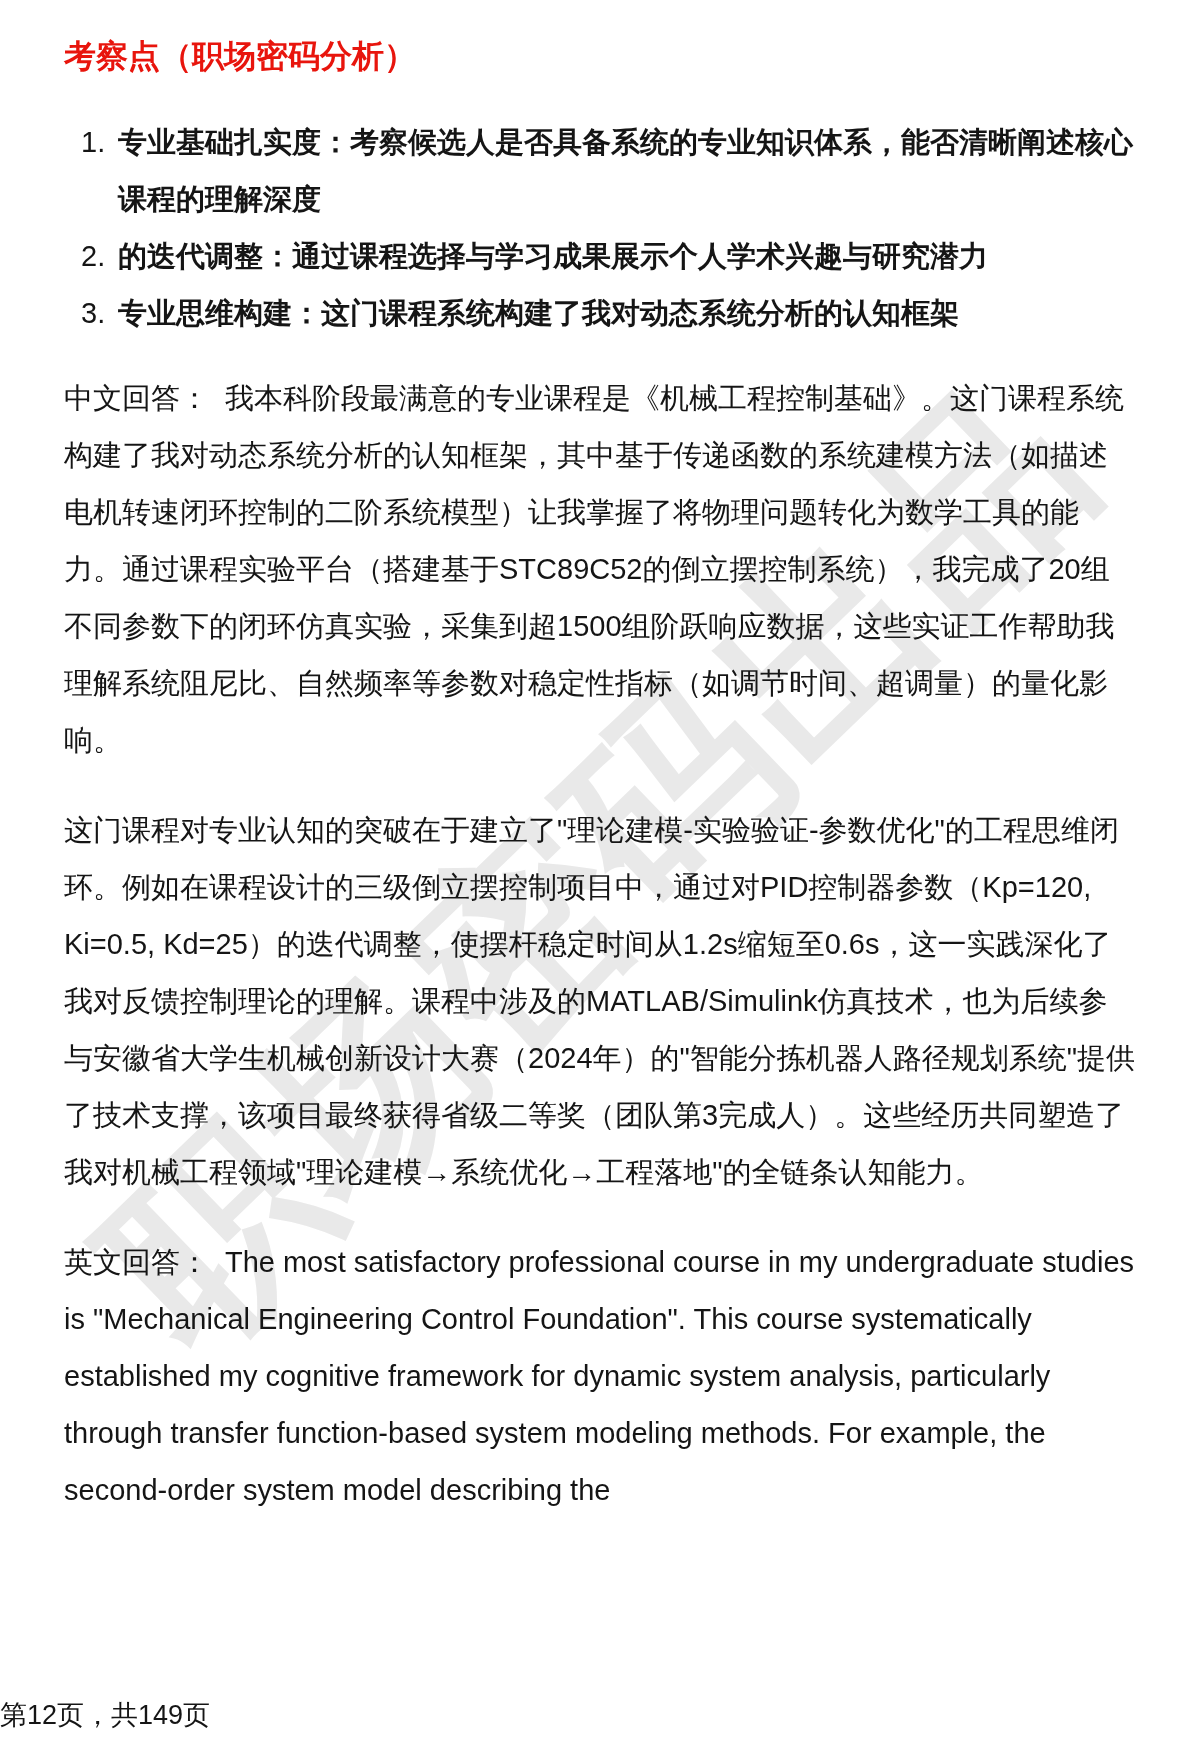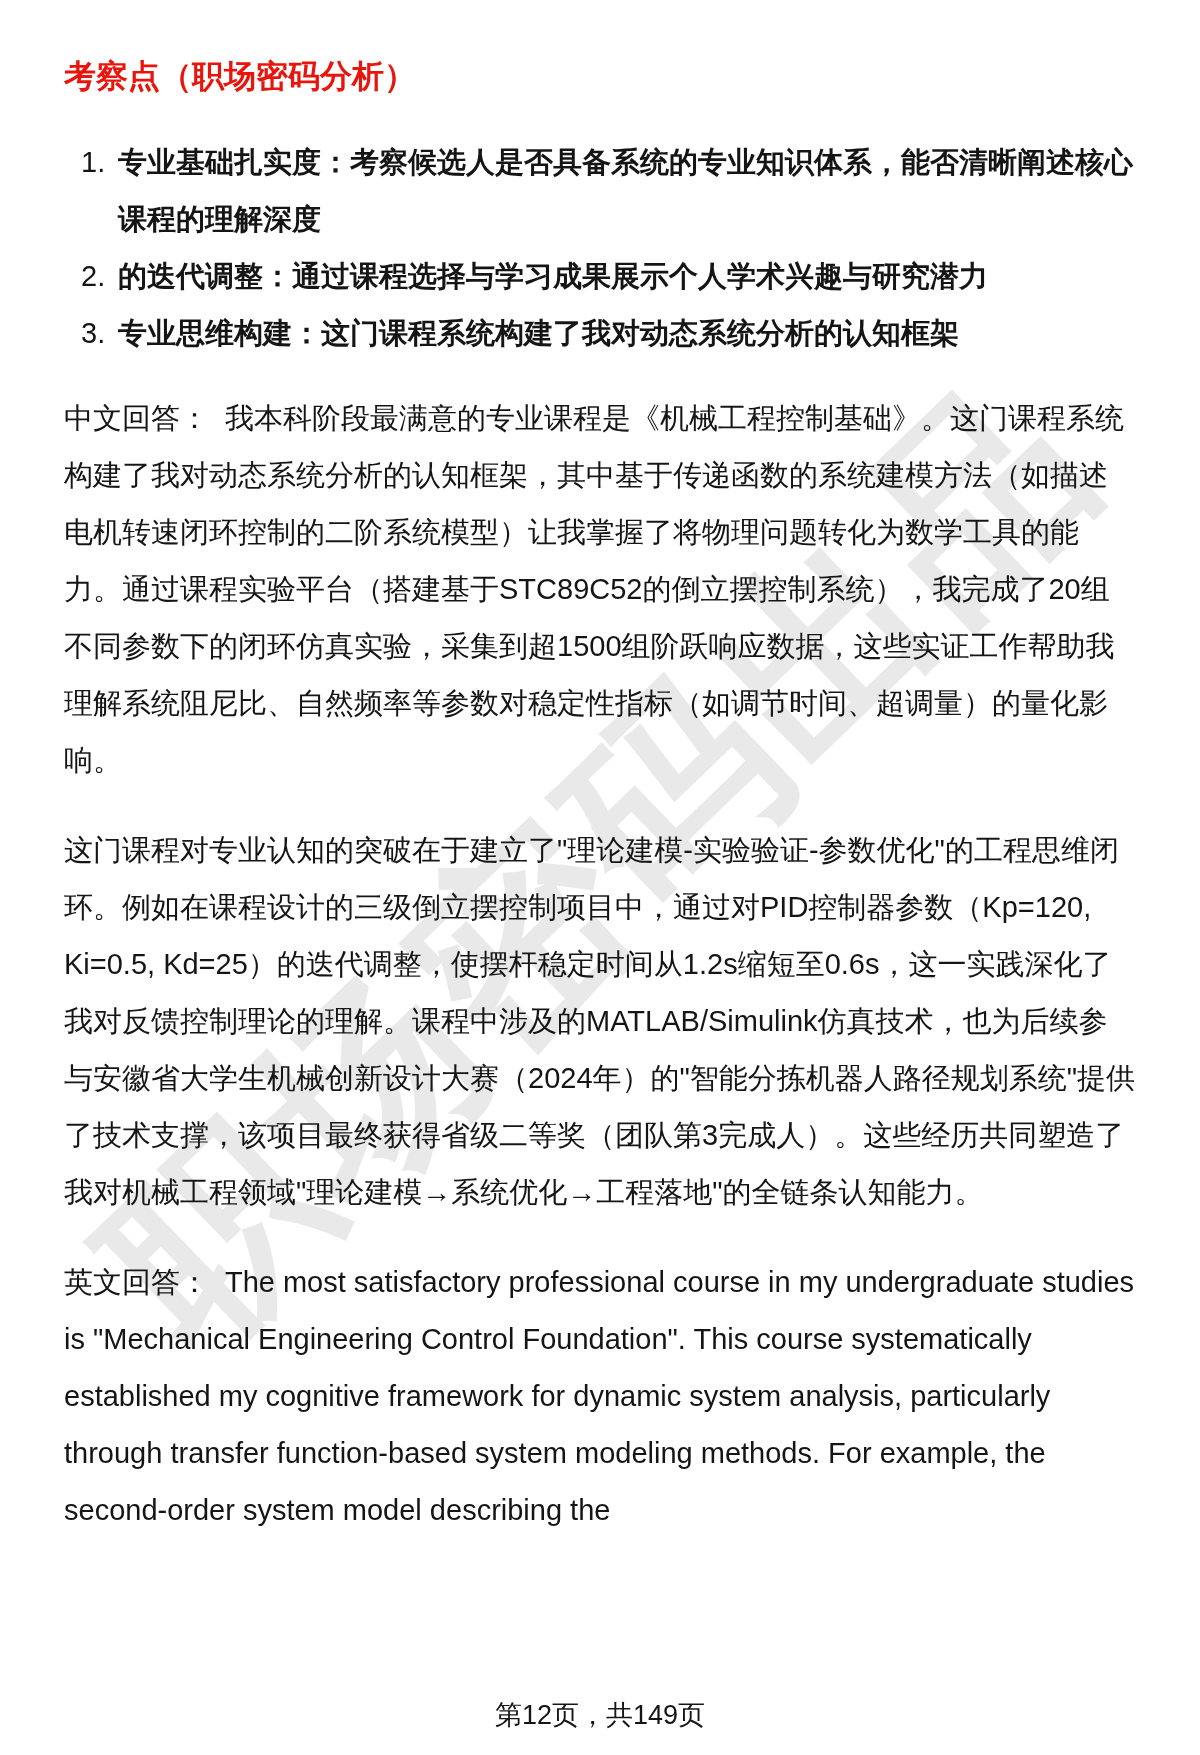--- a/index.html
+++ b/index.html
@@ -25,21 +25,21 @@
     color: #e9e9e9;
     white-space: nowrap;
     letter-spacing: 6px;
     z-index: 0;
     pointer-events: none;
     user-select: none;
   }
   .content {
     position: relative;
     z-index: 1;
-    padding: 56px 64px 0 64px;
+    padding: 36px 64px 0 64px;
     color: #151515;
     font-size: 29px;
     line-height: 57px;
   }
   .heading {
     color: #e8150d;
     font-size: 32px;
     font-weight: 700;
     line-height: 40px;
     margin: 0 0 38px 0;
@@ -66,21 +66,21 @@
   .para-label {
     margin-right: 0.55em;
     margin-top: 16px;
   }
   .footer {
     position: absolute;
     z-index: 1;
     left: 0;
     bottom: 22px;
     width: 100%;
-    text-align: center;
+    text-align: left;
     font-size: 27px;
     color: #151515;
   }
 </style>
 </head>
 <body>
 
 <div class="page">
 
   <div class="watermark">职场密码出品</div>

